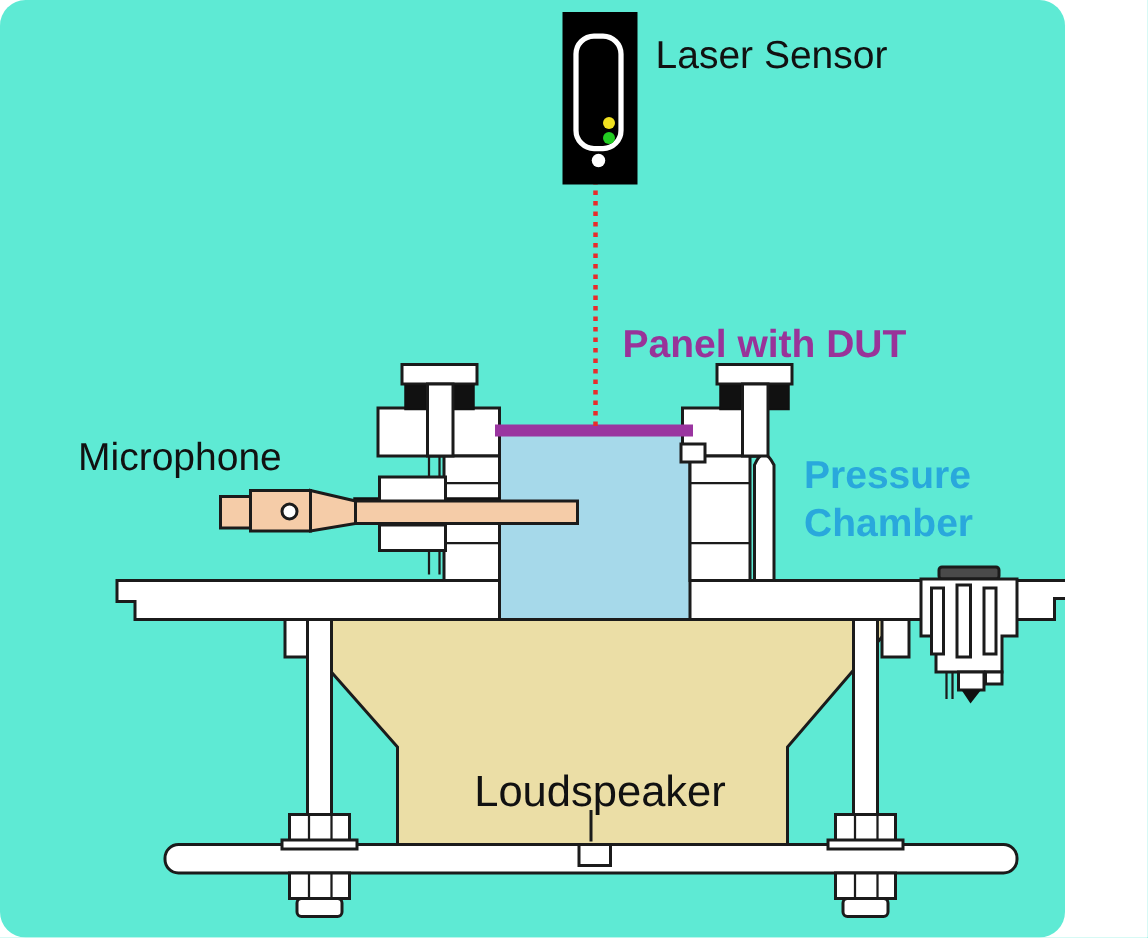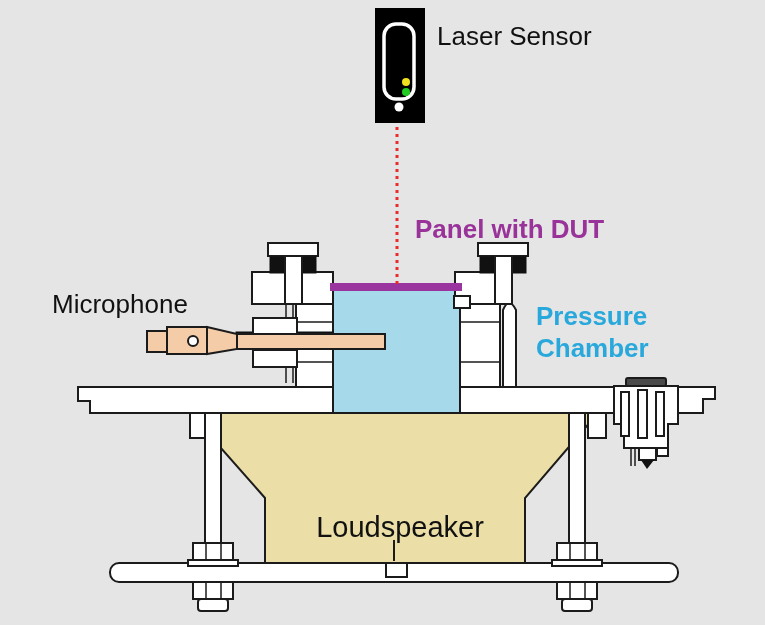--- a/index.html
+++ b/index.html
@@ -1,17 +1,17 @@
 <!DOCTYPE html>
 <html><head>
 <meta charset="utf-8">
 <style>
   html,body{margin:0;padding:0;background:#ffffff;}
-  .canvas{position:relative;width:765px;height:625px;background:#e5e5e5;overflow:hidden;
-          font-family:"Liberation Sans", sans-serif;}
+  .canvas{position:relative;width:710px;height:625px;background:#5eead4;overflow:hidden;
+          font-family:"Liberation Sans", sans-serif;border-radius:17px;}
   svg text{font-family:"Liberation Sans", sans-serif;}
   .lbl{font-size:26px;fill:#111111;}
   .lbl-big{font-size:29px;fill:#111111;}
   .lbl-bold{font-size:26px;font-weight:bold;}
   .outline{stroke:#1b1b1b;stroke-width:2;fill:#ffffff;}
   .outline-thin{stroke:#1b1b1b;stroke-width:1.5;fill:none;}
   .blackpart{fill:#111111;stroke:#111111;}
 </style>
 </head>
 <body>

